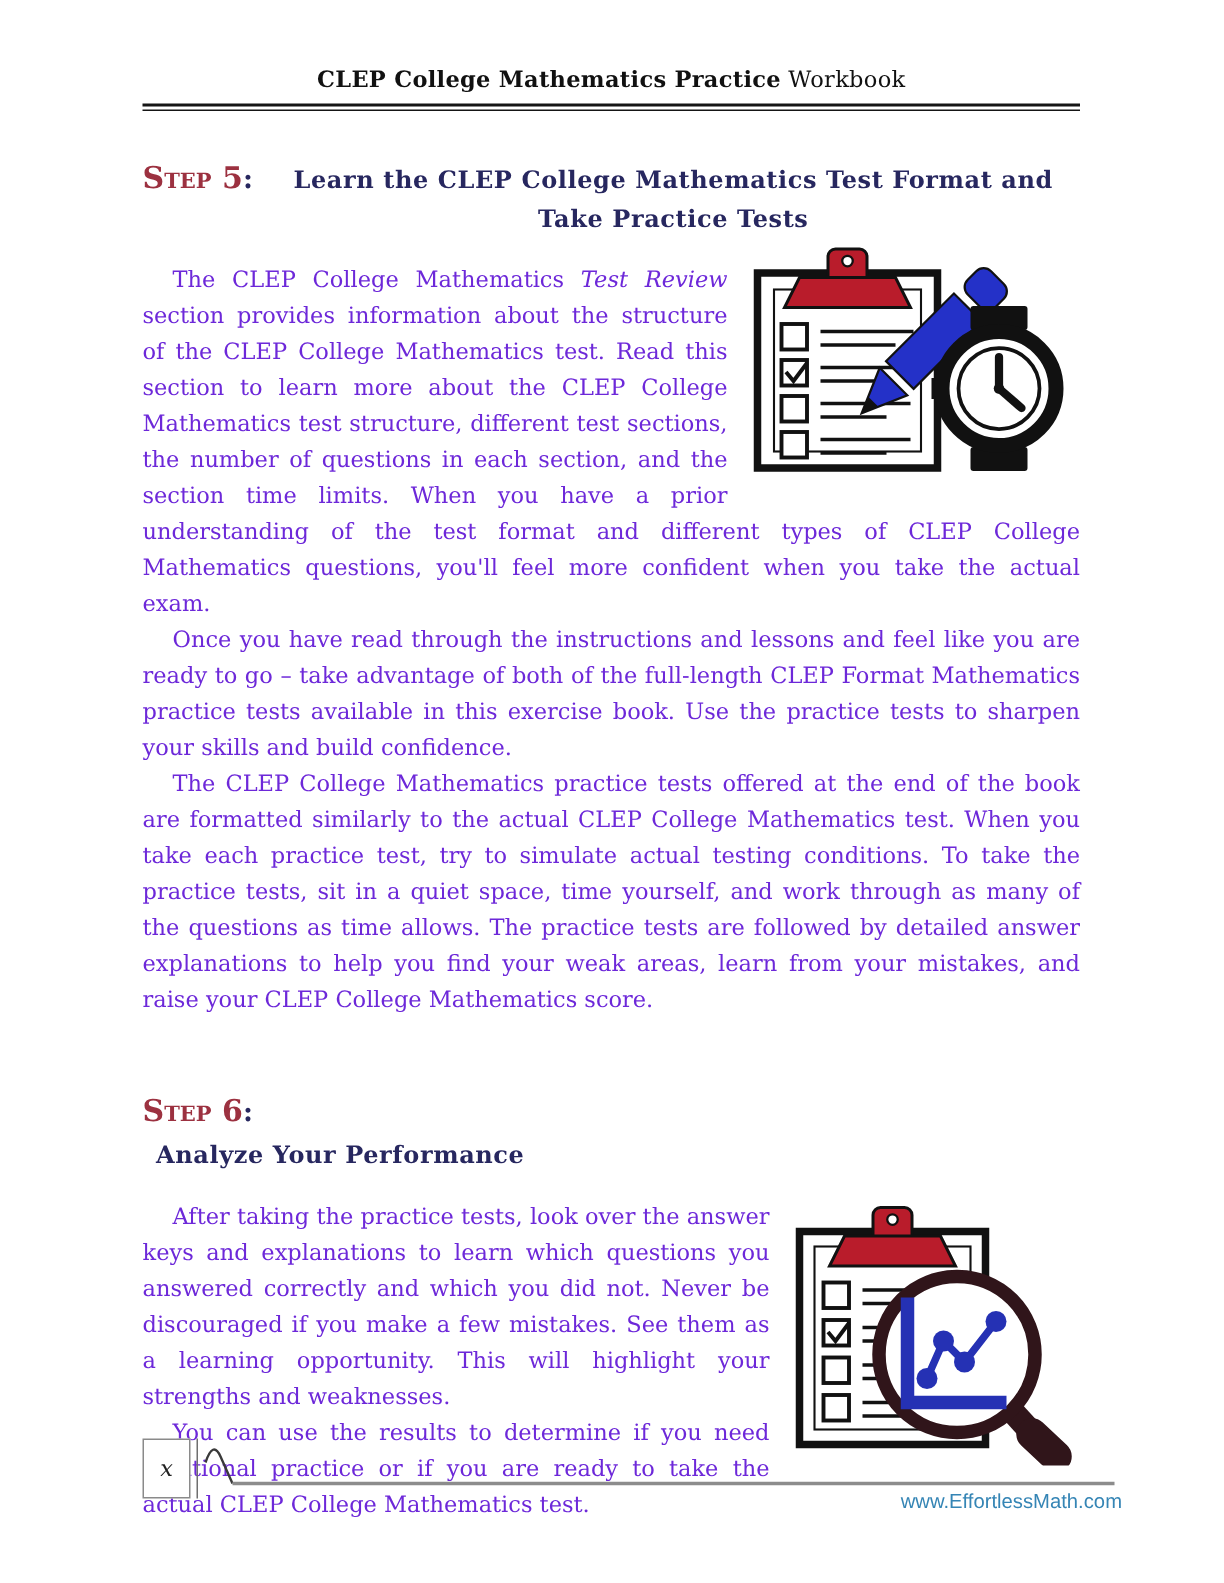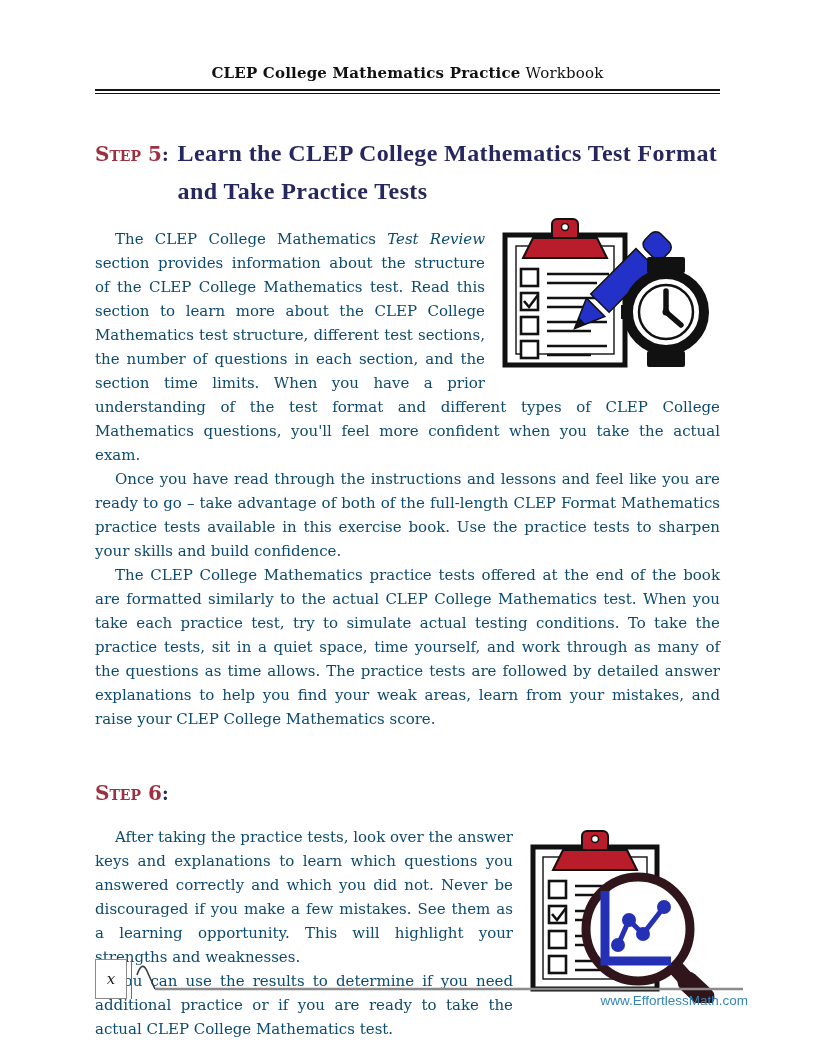--- a/index.html
+++ b/index.html
@@ -7,21 +7,21 @@
   .page {
     position: relative;
     width: 816px;
     height: 1055px;
     margin: 0 auto;
     background: #ffffff;
     font-family: "DejaVu Serif", "Liberation Serif", serif;
     color: #1c1c1c;
     overflow: hidden;
   }
-  .content { padding: 64px 96px 0 95px; }
+  .content { padding: 44px 96px 0 95px; }
 
   
   .header-title {
     text-align: center;
     font-size: 15px;
     color: #111;
     margin-bottom: 7px;
     letter-spacing: 0.2px;
   }
   .header-title .bold { font-weight: bold; }
@@ -31,46 +31,45 @@
     border-bottom: 1.5px solid #151515;
   }
 
   
   .step-heading {
     display: flex;
     align-items: baseline;
     font-weight: bold;
     line-height: 1.6;
   }
-  .step-heading.first { margin-top: 40px; }
+  .step-heading.first { margin-top: 28px; text-align: center; }
   .step-heading.second { margin-top: 46px; margin-bottom: 16px; flex-direction: column; }
   .step-label {
     font-variant-caps: small-caps;
     color: #9c3140;
     font-size: 20px;
     white-space: nowrap;
     flex: 0 0 auto;
   }
   .step-colon { color: #27275f; font-size: 18px; }
   .step-title {
     flex: 1 1 auto;
     padding-left: 9px;
     color: #27275f;
-    font-size: 24px;
+    font-size: 16px;
     letter-spacing: 0.4px;
-    font-family: Liberation Serif, serif;
   }
 
   
   .body-text {
     font-size: 15px;
     line-height: 24px;
     text-align: justify;
     text-indent: 20px;
-    color: #0c4a6e;
+    color: #6d28d9;
   }
   .p-first { margin-top: 16px; }
   .float-ill-1 { float: right; margin: -14px 0 4px 10px; width: 225px; height: 158px; }
   .float-ill-2 { float: right; margin: -2px 0 4px 12px; width: 195px; height: 180px; }
   .float-ill-1 svg, .float-ill-2 svg { display: block; }
   em { font-style: italic; }
 
   
   .footer {
     position: absolute;
@@ -168,20 +167,21 @@
         </svg>
       </span><span>The CLEP College Mathematics </span><em>Test Review</em><span> section provides information about the structure of the CLEP College Mathematics test. Read this section to learn more about the CLEP College Mathematics test structure, different test sections, the number of questions in each section, and the section time limits. When you have a prior understanding of the test format and different types of CLEP College Mathematics questions, you'll feel more confident when you take the actual exam.</span>
     </p>
 
     <p class="body-text">Once you have read through the instructions and lessons and feel like you are ready to go – take advantage of both of the full-length CLEP Format Mathematics practice tests available in this exercise book. Use the practice tests to sharpen your skills and build confidence.</p>
 
     <p class="body-text">The CLEP College Mathematics practice tests offered at the end of the book are formatted similarly to the actual CLEP College Mathematics test. When you take each practice test, try to simulate actual testing conditions. To take the practice tests, sit in a quiet space, time yourself, and work through as many of the questions as time allows. The practice tests are followed by detailed answer explanations to help you find your weak areas, learn from your mistakes, and raise your CLEP College Mathematics score.</p>
 
     <h2 class="step-heading second">
       <span class="step-label"><span>Step 6</span><span class="step-colon">:</span></span>
+      <span class="step-title">Analyze Your Performance</span>
     </h2>
 
     <p class="body-text">
       <span class="float-ill-2">
         <svg width="195" height="180" viewBox="0 0 195 180" xmlns="http://www.w3.org/2000/svg">
 
           <rect x="8" y="24" width="124" height="142" fill="#ffffff" stroke="#111111" stroke-width="5"></rect>
           <rect x="18" y="34" width="104" height="122" fill="none" stroke="#111111" stroke-width="1.4"></rect>
 
           <rect x="57" y="8" width="26" height="24" rx="5" fill="#b91c2b" stroke="#111111" stroke-width="2"></rect>

